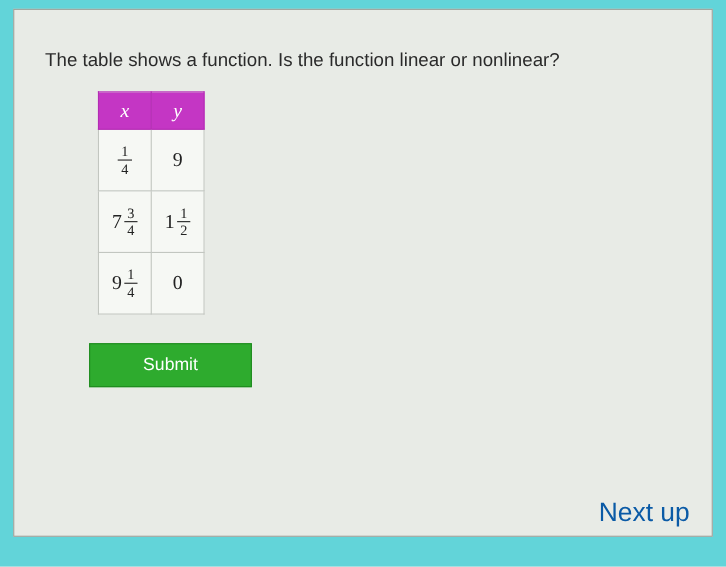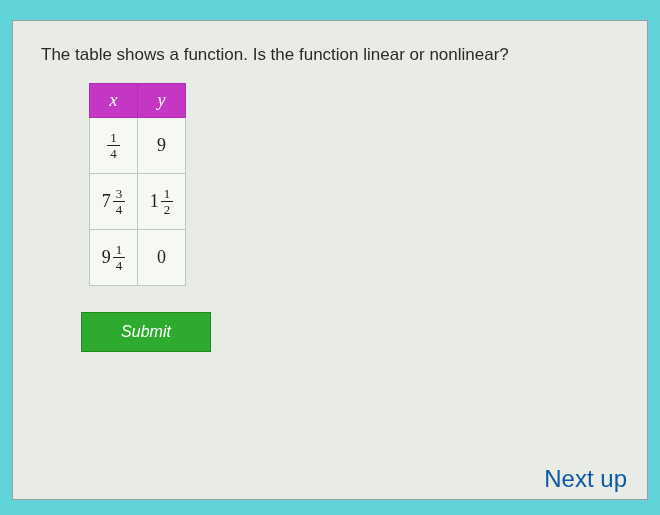--- a/index.html
+++ b/index.html
@@ -9,26 +9,26 @@
     background: #62d4d9;
     font-family: Verdana, Geneva, sans-serif;
     width: 660px;
     height: 515px;
     overflow: hidden;
     position: relative;
   }
   .card {
     position: absolute;
     left: 12px;
-    top: 20px;
+    top: 8px;
     width: 636px;
     height: 480px;
     background: #e8ebe6;
     border: 1px solid #9aa09a;
-    padding: 24px 28px 18px 28px;
+    padding: 36px 28px 18px 28px;
   }
   .prompt {
     color: #2a2a2a;
     font-size: 17px;
     margin: 0 0 18px 0;
   }
   .table-wrap {
     margin-left: 48px;
     margin-bottom: 26px;
   }
@@ -98,31 +98,30 @@
   .cursor {
     position: absolute;
     left: 176px;
     top: 32px;
     font-size: 20px;
     color: #222;
     pointer-events: none;
   }
   .submit {
     margin-left: 40px;
-    width: 130px;
+    width: 148px;
     height: 40px;
     background: #2eab2e;
     color: #fff;
     border: 1px solid #1f8a1f;
     font-size: 16px;
     display: flex;
     align-items: center;
     justify-content: center;
     cursor: pointer;
-    font-style: italic;
   }
   .nextup {
     position: absolute;
     right: 20px;
     bottom: 6px;
     color: #0a5aa6;
     font-size: 24px;
     cursor: pointer;
   }
 </style>

